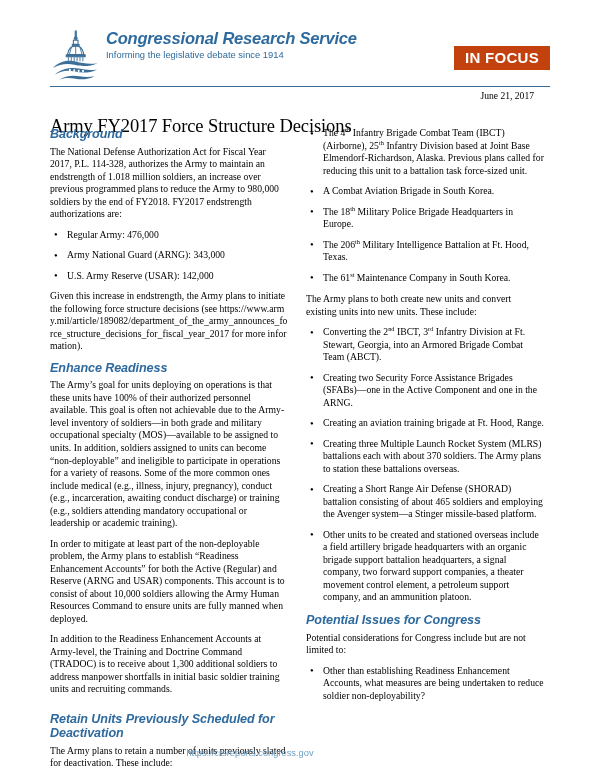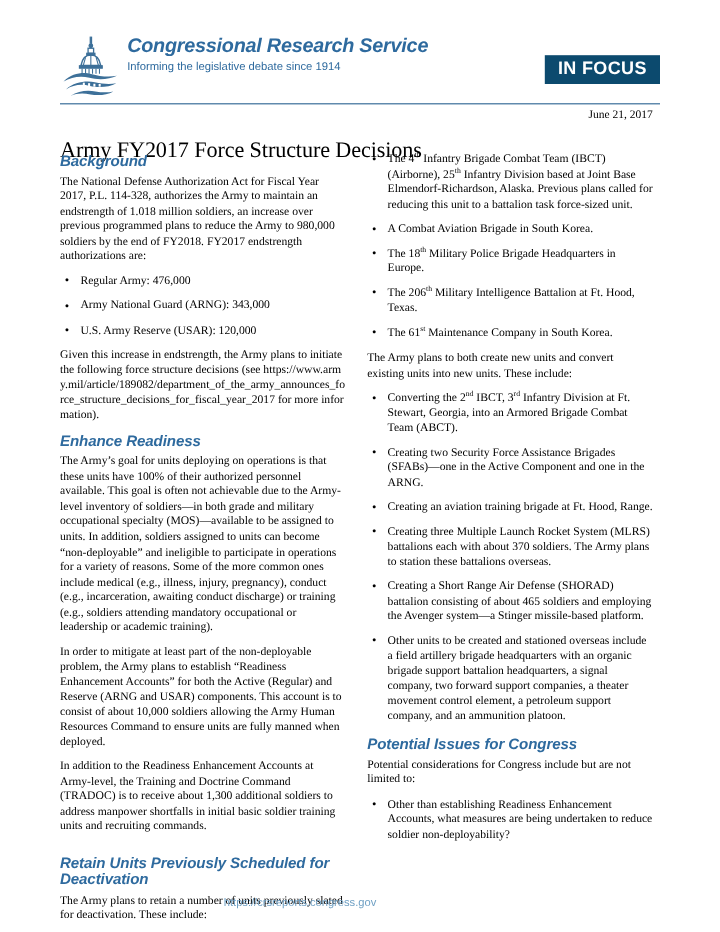--- a/index.html
+++ b/index.html
@@ -68,42 +68,42 @@
     color: #2E6A9E;
     line-height: 1.2;
     padding-top: 2px;
     white-space: nowrap;
   }
 
   .infocus-badge {
     position: absolute;
     right: 0;
     top: 16px;
-    background: #0c4a6e;
+    background: #c2410c;
     color: #ffffff;
     font-family: "Liberation Sans", sans-serif;
     font-weight: bold;
     font-size: 15px;
     letter-spacing: 0.3px;
     padding: 3px 11px 4px 11px;
     line-height: 1.15;
   }
 
   .header-rule {
     position: absolute;
     left: 50px;
     top: 86px;
     width: 500px;
     height: 1px;
     background: #3A6E99;
   }
 
   .doc-date {
     position: absolute;
-    right: 56px;
+    right: 66px;
     top: 90px;
     font-family: "Liberation Serif", serif;
     font-size: 9.6px;
     color: #000;
     text-align: right;
   }
 
   .doc-title {
     position: absolute;
     left: 50px;
@@ -267,21 +267,21 @@
   <div class="columns">
 
     <div class="col col-left">
 
       <h2 class="section tight">Background</h2>
       <p class="body">The National Defense Authorization Act for Fiscal Year 2017, P.L. 114-328, authorizes the Army to maintain an endstrength of 1.018 million soldiers, an increase over previous programmed plans to reduce the Army to 980,000 soldiers by the end of FY2018. FY2017 endstrength authorizations are:</p>
 
       <ul class="blist">
         <li>Regular Army: 476,000</li>
         <li>Army National Guard (ARNG): 343,000</li>
-        <li>U.S. Army Reserve (USAR): 120,000</li>
+        <li>U.S. Army Reserve (USAR): 142,000</li>
       </ul>
 
       <p class="body urltext" style="margin-top:8px">Given this increase in endstrength, the Army plans to initiate the following force structure decisions (see https://www.army.mil/article/189082/department_of_the_army_announces_force_structure_decisions_for_fiscal_year_2017 for more information).</p>
 
       <h2 class="section">Enhance Readiness</h2>
       <p class="body">The Army’s goal for units deploying on operations is that these units have 100% of their authorized personnel available.  This goal is often not achievable due to the Army-level inventory of soldiers—in both grade and military occupational specialty (MOS)—available to be assigned to units. In addition, soldiers assigned to units can become “non-deployable” and ineligible to participate in operations for a variety of reasons. Some of the more common ones include medical (e.g., illness, injury, pregnancy), conduct (e.g., incarceration, awaiting conduct discharge) or training (e.g., soldiers attending mandatory occupational or leadership or academic training).</p>
       <p class="body">In order to mitigate at least part of the non-deployable problem, the Army plans to establish “Readiness Enhancement Accounts” for both the Active (Regular) and Reserve (ARNG and USAR) components. This account is to consist of about 10,000 soldiers allowing the Army Human Resources Command to ensure units are fully manned when deployed.</p>
       <p class="body lastp">In addition to the Readiness Enhancement Accounts at Army-level, the Training and Doctrine Command (TRADOC) is to receive about 1,300 additional soldiers to address manpower shortfalls in initial basic soldier training units and recruiting commands.</p>
 
       <h2 class="section">Retain Units Previously Scheduled for Deactivation</h2>

